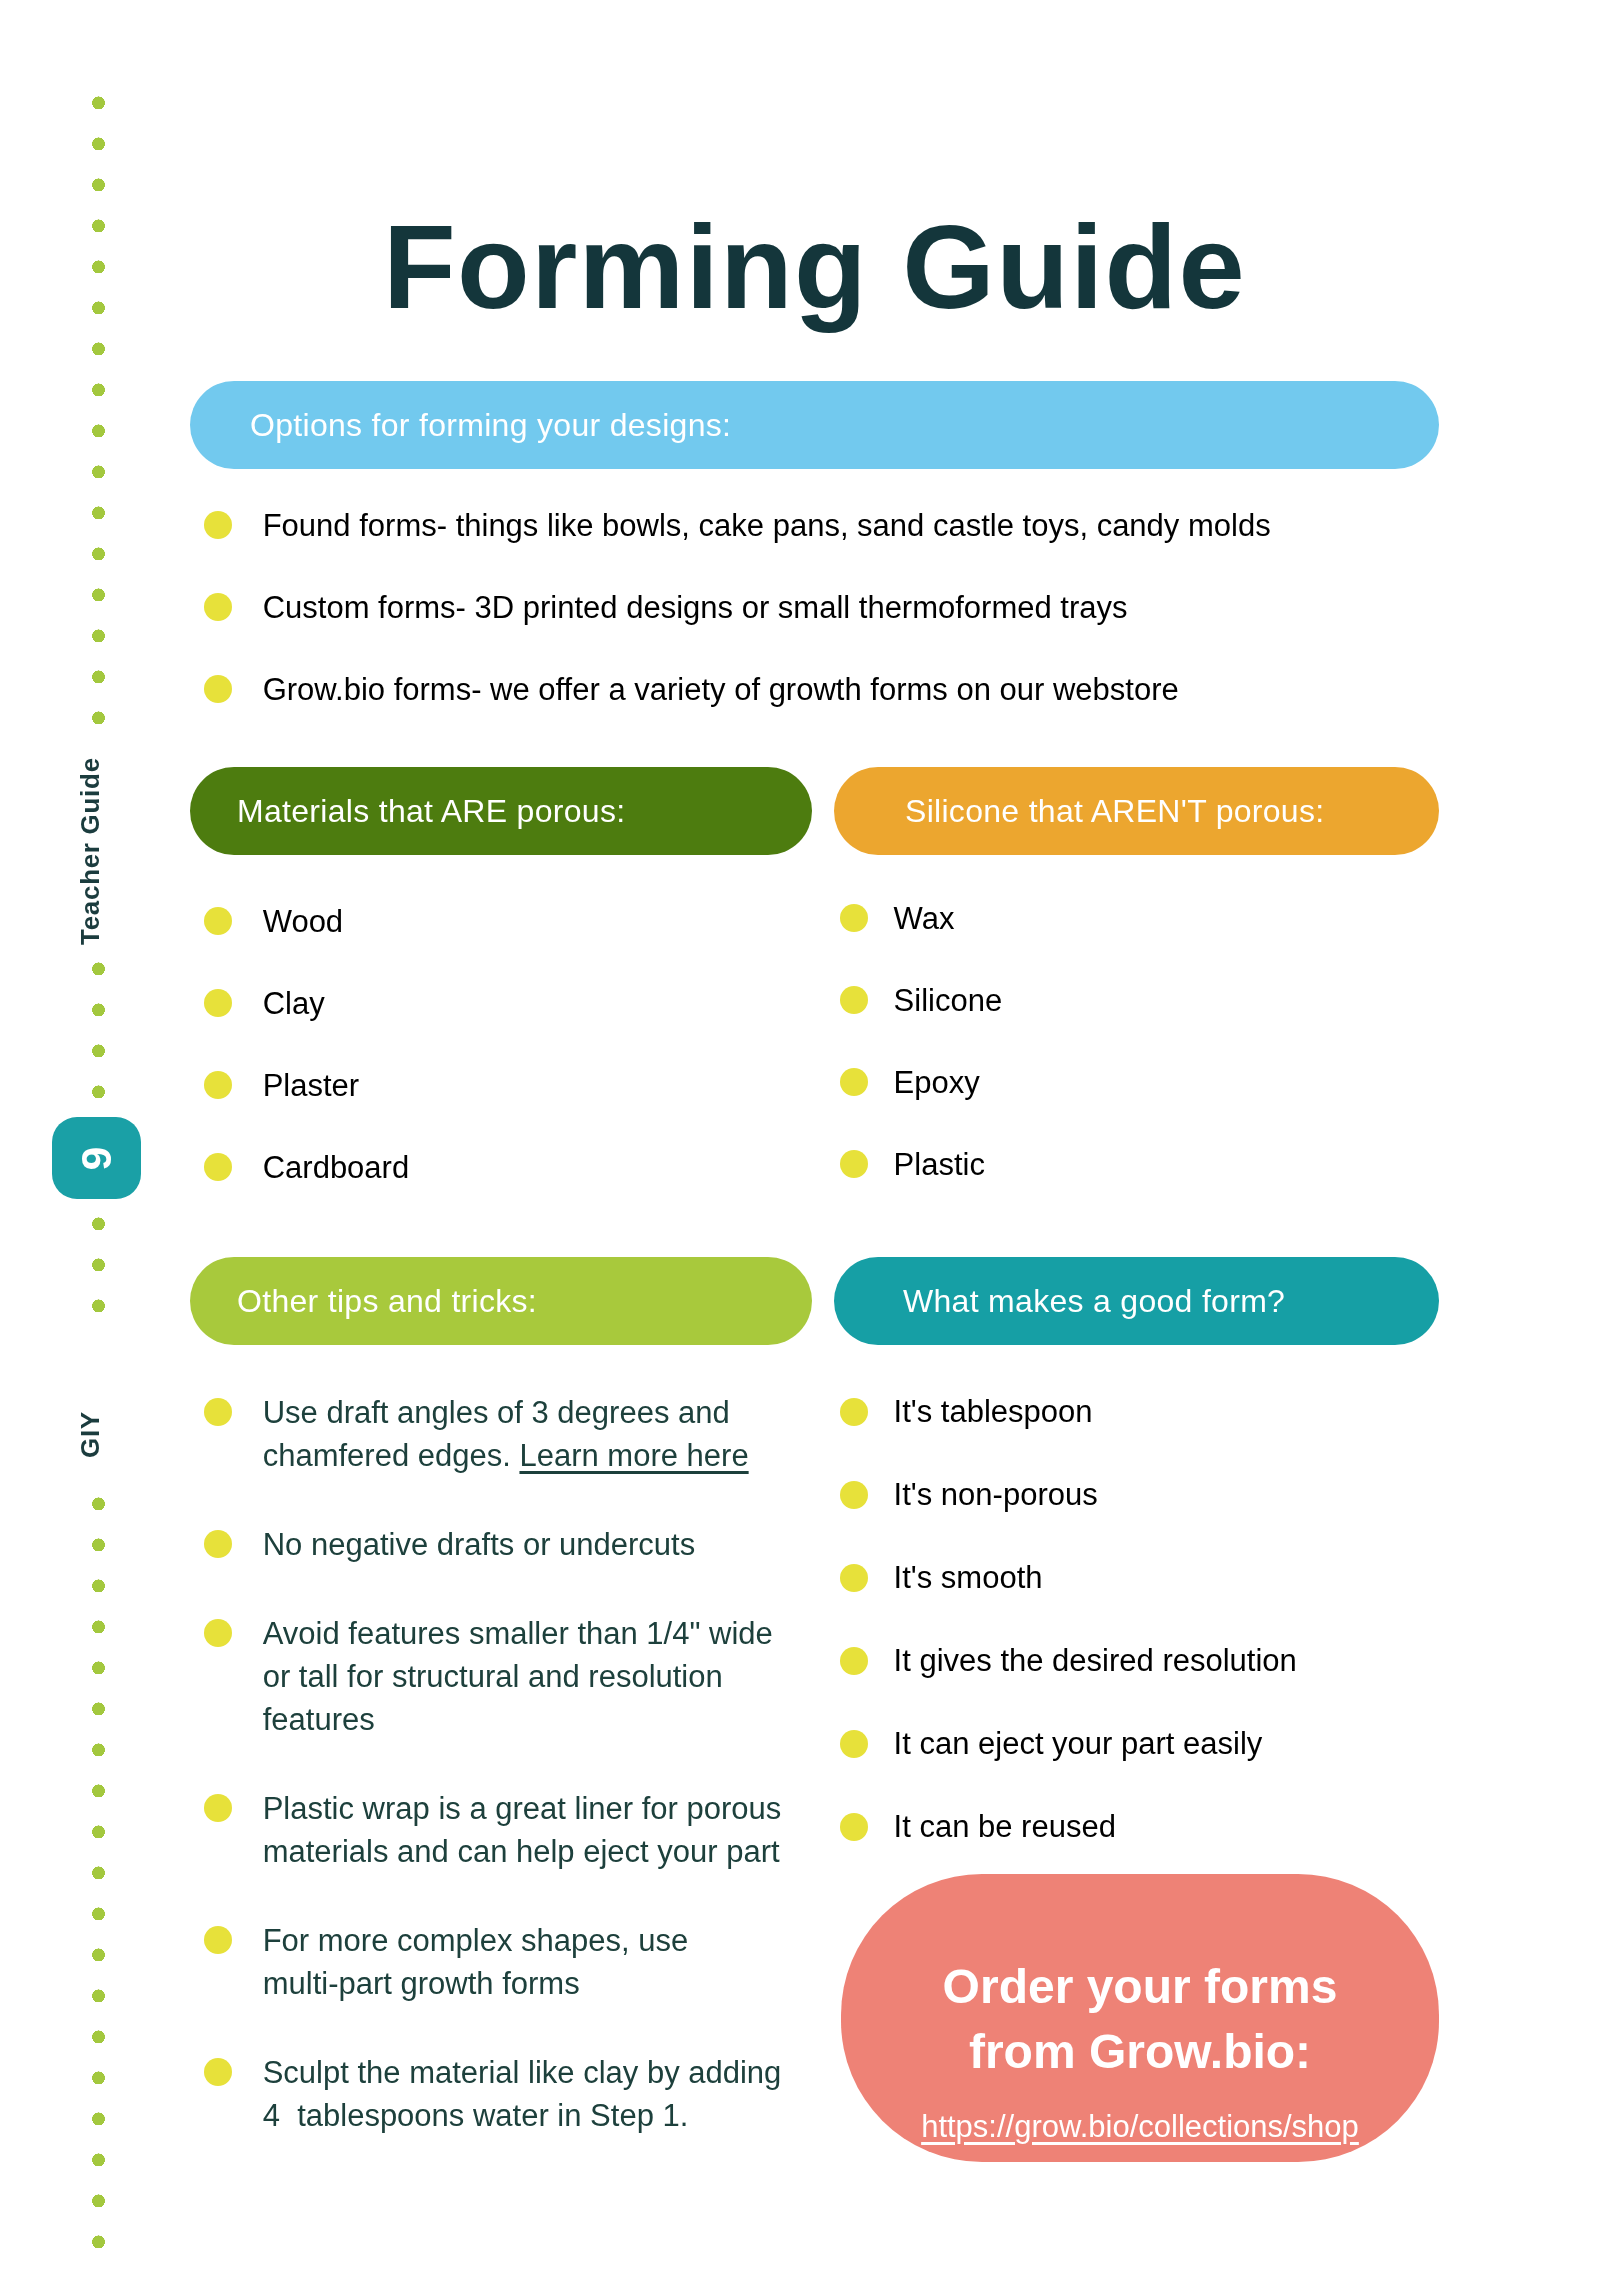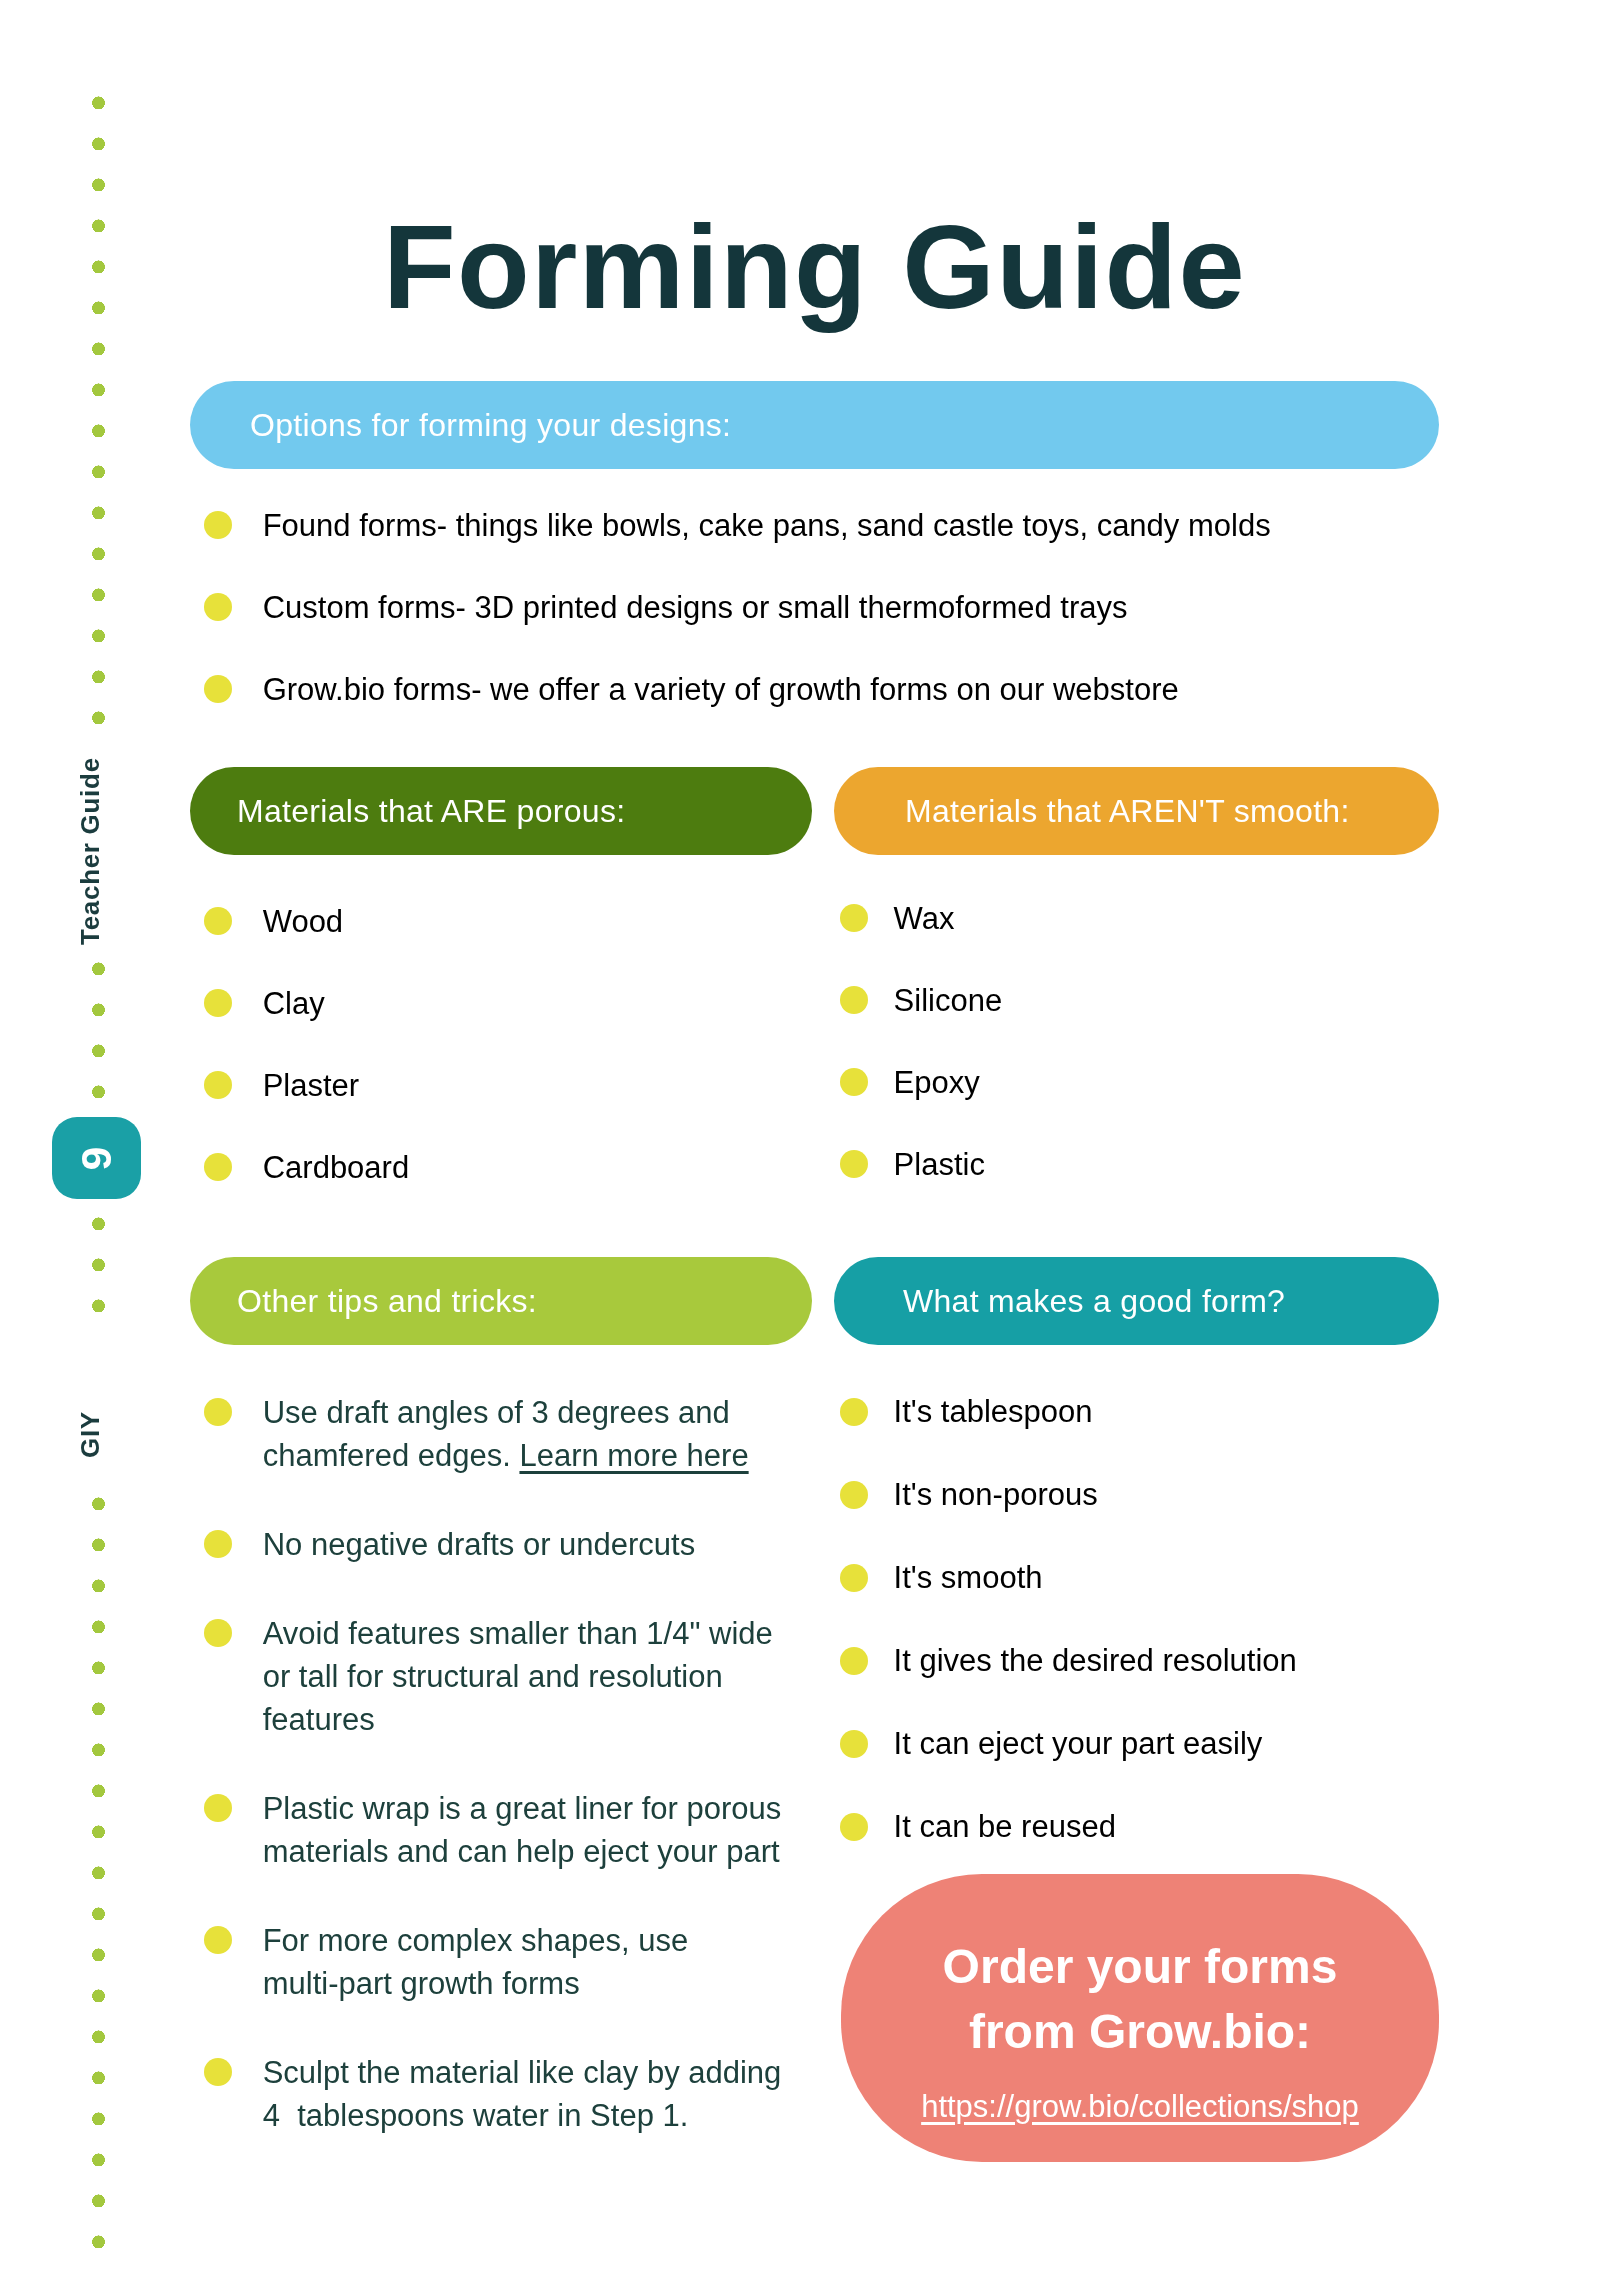--- a/index.html
+++ b/index.html
@@ -69,21 +69,21 @@
 
   .list-goodform { left:820px; top:1391px; }
   .list-goodform .li { height:41px; margin-bottom:42px; }
   .list-goodform .bullet { margin-left:19.6px; margin-right:26px; }
 
   .ulink { text-decoration:underline; text-underline-offset:5.2px; cursor:pointer; }
 
   
   .blob { position:absolute; left:841px; top:1874px; width:598px; height:288px;
           background:#ee8276; border-radius:141px; color:#ffffff; text-align:center; }
-  .blob-heading { padding-top:60px; font-size:48px; font-weight:bold; line-height:65px; }
+  .blob-heading { padding-top:80px; font-size:48px; font-weight:bold; line-height:65px; }
   .blob-link { margin-top:25px; font-size:31px; }
 </style>
 </head>
 <body>
 
 <div class="page">
 
   <div class="dots dots-1"></div>
   <div class="vlabel vlabel-teacher">Teacher Guide</div>
   <div class="dots dots-2"></div>
@@ -106,21 +106,21 @@
       <span class="bullet"></span>
       <span class="txt">Custom forms- 3D printed designs or small thermoformed trays</span>
     </div>
     <div class="li">
       <span class="bullet"></span>
       <span class="txt">Grow.bio forms- we offer a variety of growth forms on our webstore</span>
     </div>
   </div>
 
   <div class="pill pill-red">Materials that ARE porous:</div>
-  <div class="pill pill-orange">Materials that AREN'T smooth:</div>
+  <div class="pill pill-orange">Silicone that AREN'T porous:</div>
 
   <div class="list list-porous">
     <div class="li">
       <span class="bullet"></span>
       <span class="txt">Wood</span>
     </div>
     <div class="li">
       <span class="bullet"></span>
       <span class="txt">Clay</span>
     </div>

